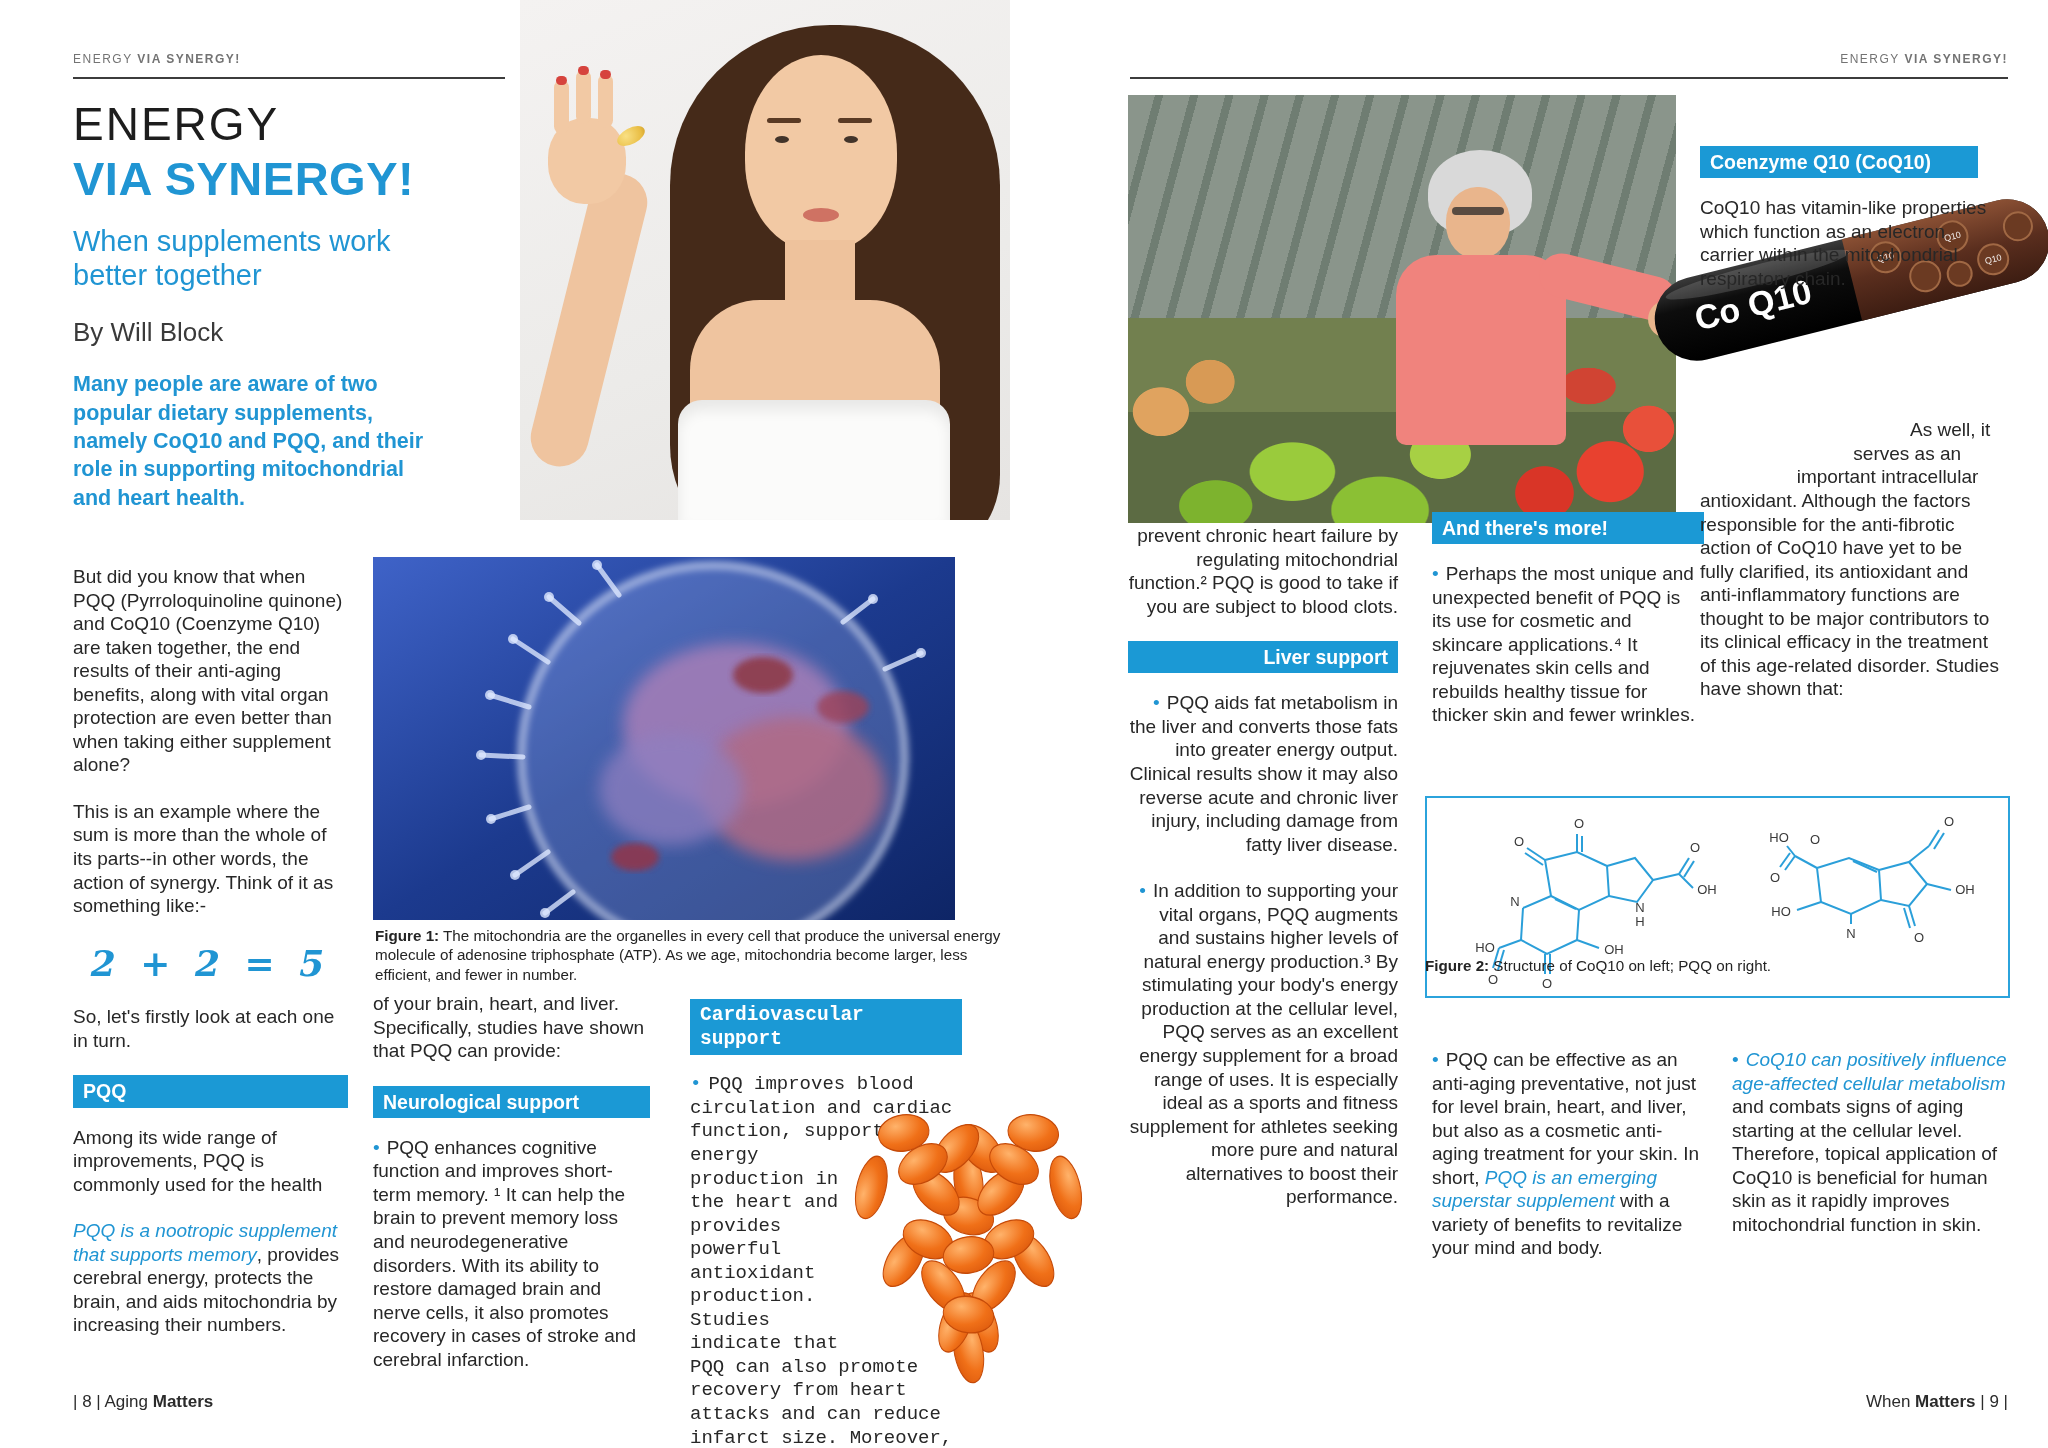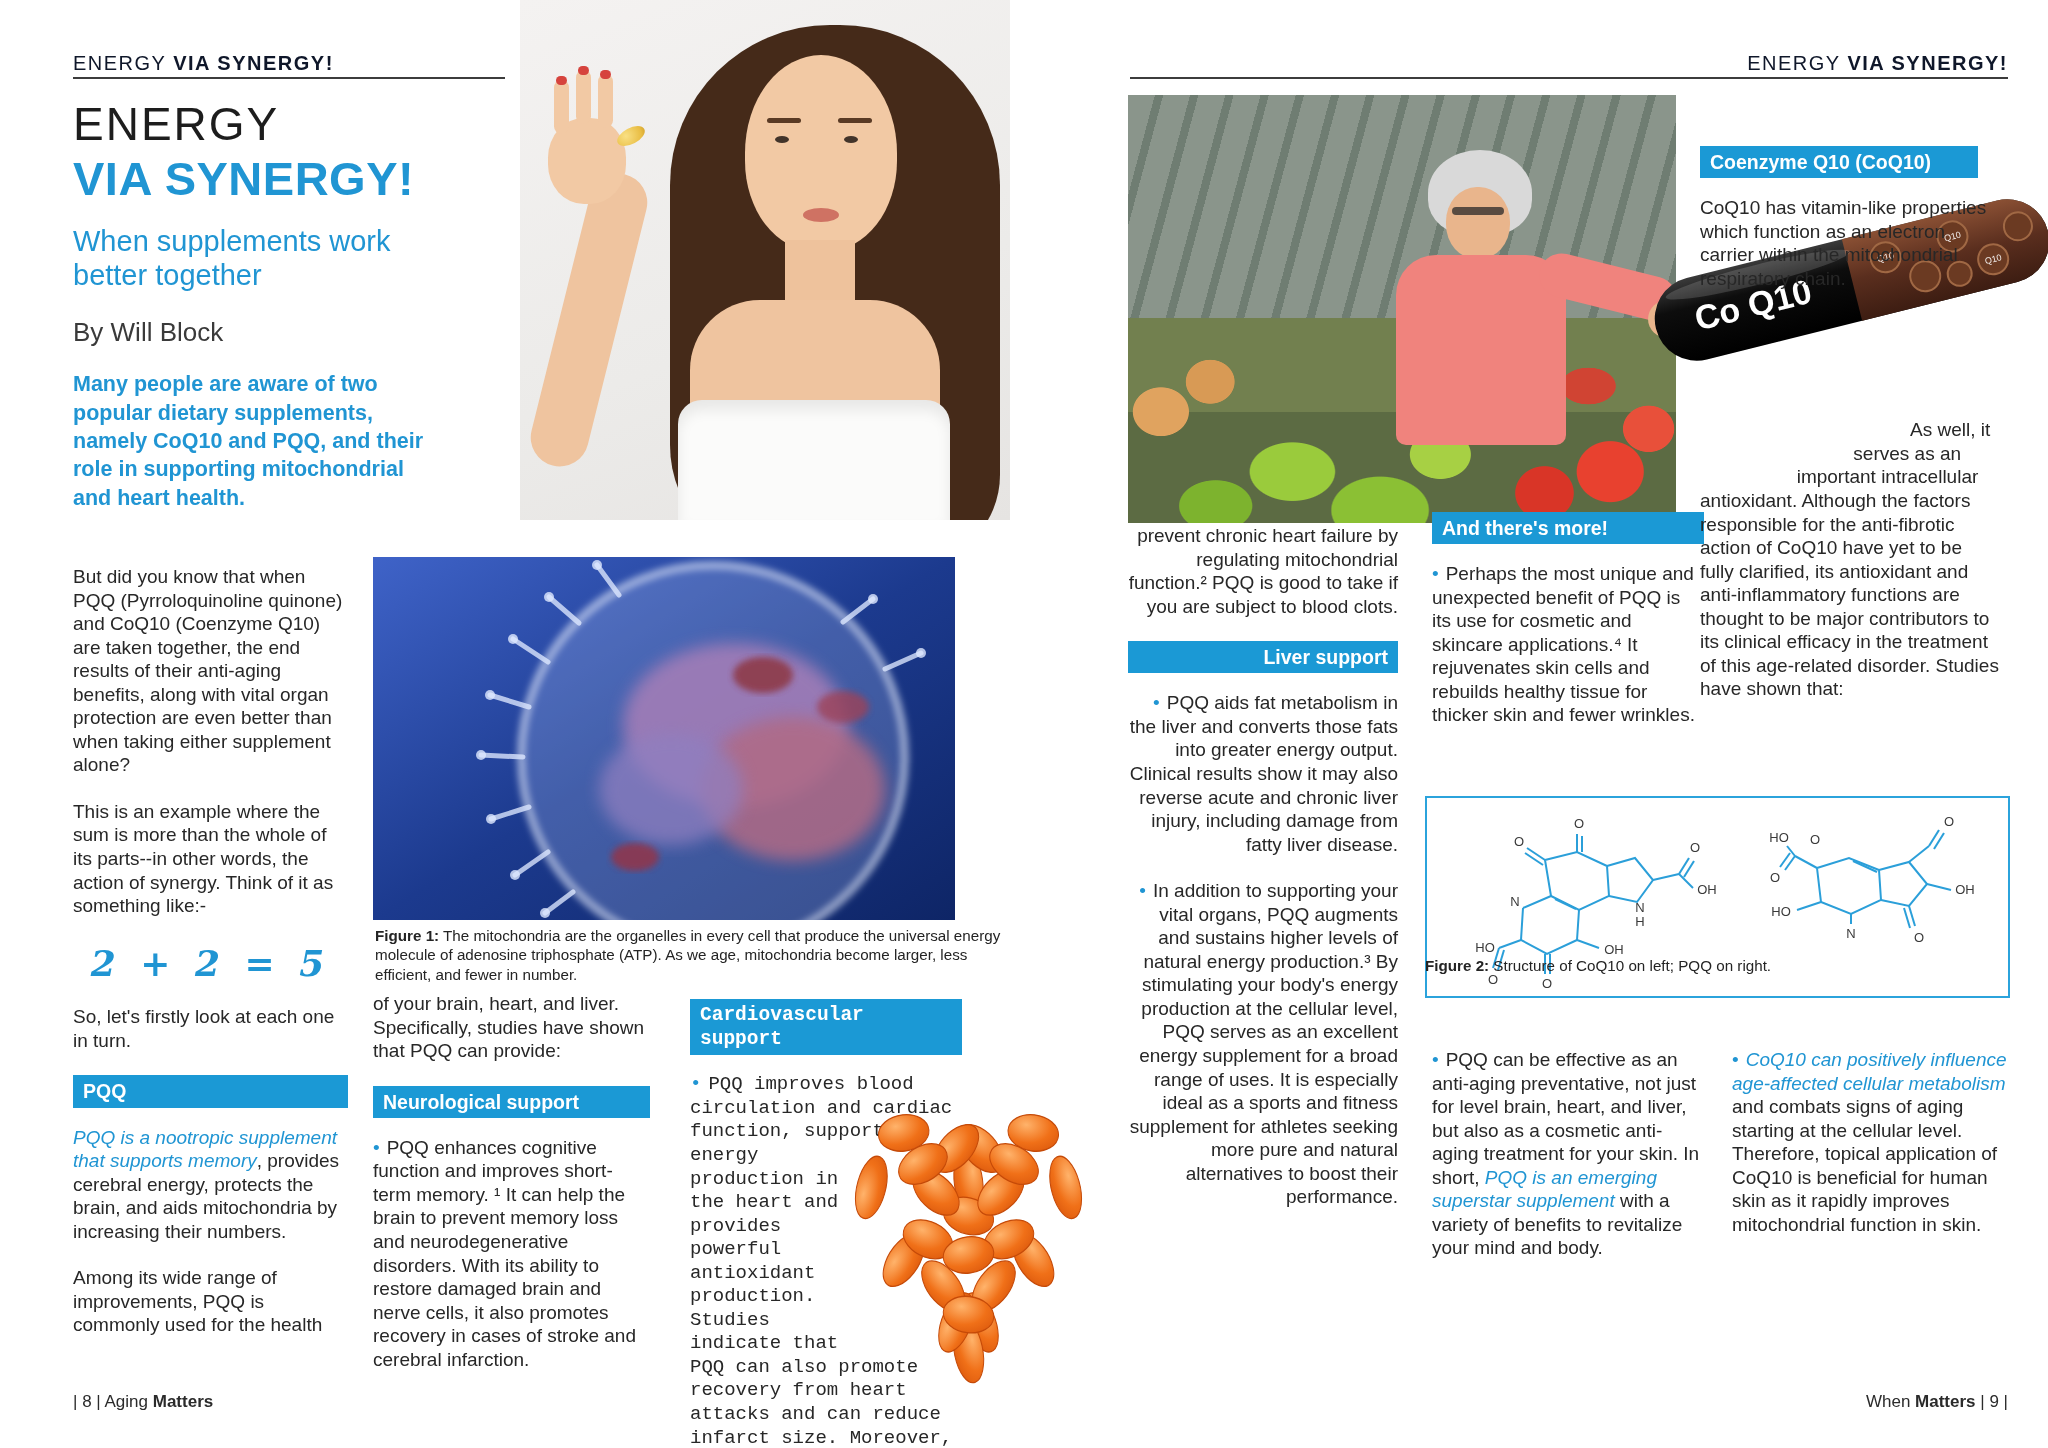--- a/index.html
+++ b/index.html
@@ -1,21 +1,21 @@
 <!DOCTYPE html>
 <html><head>
 <meta charset="utf-8">
 <style>
   html,body{margin:0;padding:0;background:#e8e8e8;}
   #spread{position:relative;width:2048px;height:1448px;background:#ffffff;overflow:hidden;
           font-family:"Liberation Sans","DejaVu Sans",sans-serif;color:#272727;}
   .abs{position:absolute;}
 
   
-  .runhead{font-size:20px;letter-spacing:1.5px;color:#0f172a;}
+  .runhead{font-size:12px;letter-spacing:1.5px;color:#737373;}
   .runhead b{font-weight:bold;}
   .rule{height:2px;background:#3c3c3c;}
 
   
   .t1{font-size:46px;font-weight:500;letter-spacing:2px;color:#1d1d1d;line-height:1.05;}
   .t2{font-size:47px;font-weight:800;color:#2095d3;line-height:1.05;margin-top:6px;letter-spacing:.5px;}
   .subtitle{font-size:29px;font-weight:500;color:#2095d3;line-height:1.2;margin-top:20px;width:330px;}
   .byline{font-size:26px;color:#3a3a3a;margin-top:24px;font-weight:400;}
   .intro{font-size:21.5px;font-weight:bold;color:#2095d3;line-height:1.32;margin-top:22px;width:352px;}
 
@@ -137,22 +137,22 @@
     <div class="byline">By Will Block</div>
     <div class="intro">Many people are aware of two popular dietary supplements, namely CoQ10 and PQQ, and their role in supporting mitochondrial and heart health.</div>
   </div>
 
   <div class="abs col" style="left:73px;top:565px;width:275px;">
     <p>But did you know that when PQQ (Pyrroloquinoline quinone) and CoQ10 (Coenzyme Q10) are taken together, the end results of their anti-aging benefits, along with vital organ protection are even better than when taking either supplement alone?</p>
     <p>This is an example where the sum is more than the whole of its parts--in other words, the action of synergy. Think of it as something like:-</p>
     <div class="equation">2 + 2 = 5</div>
     <p>So, let's firstly look at each one in turn.</p>
     <div class="bar">PQQ</div>
+    <p>Among its wide range of improvements, PQQ is commonly used for the health</p>
     <p><span class="lead-it">PQQ is a nootropic supplement that supports memory</span><span>, provides cerebral energy, protects the brain, and aids mitochondria by increasing their numbers.</span></p>
-    <p>Among its wide range of improvements, PQQ is commonly used for the health</p>
   </div>
 
   <div class="abs fig1" style="left:373px;top:557px;">
     <svg width="582" height="363" viewBox="0 0 582 363">
       <defs>
         <linearGradient id="mbg" x1="0" y1="0" x2="1" y2="1">
           <stop offset="0" stop-color="#3f63c8"></stop>
             <stop offset="0.5" stop-color="#1c3a8e"></stop>
             <stop offset="1" stop-color="#0e2566"></stop>
         </linearGradient>

